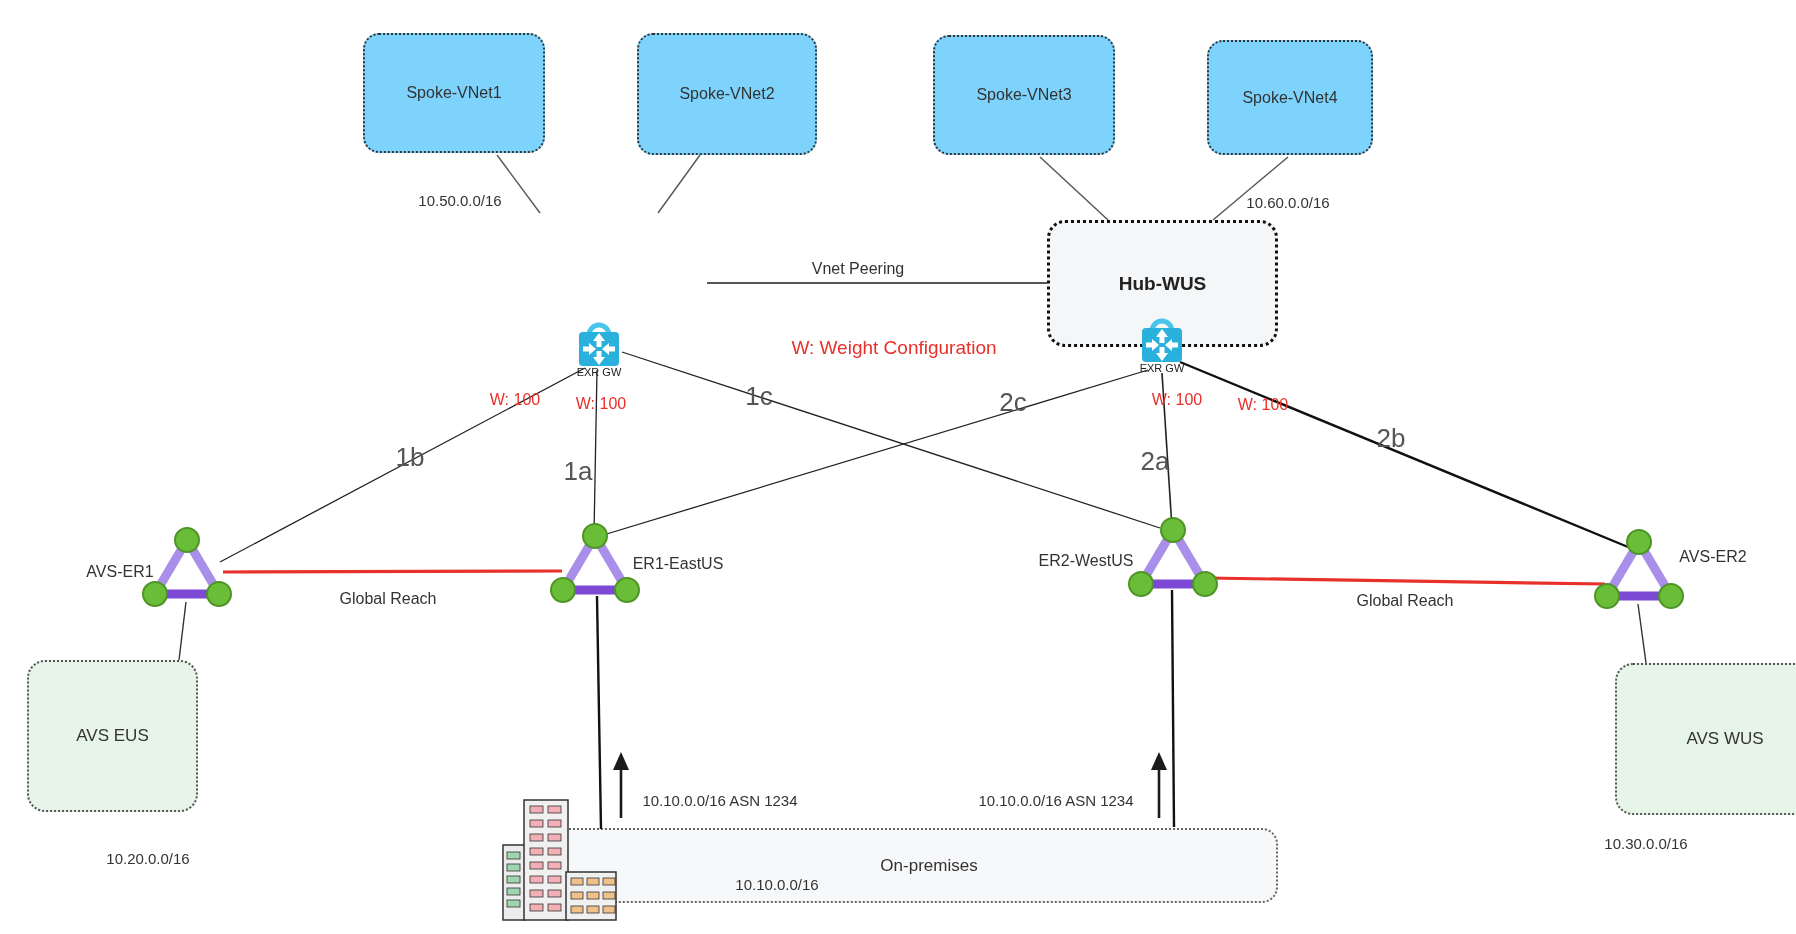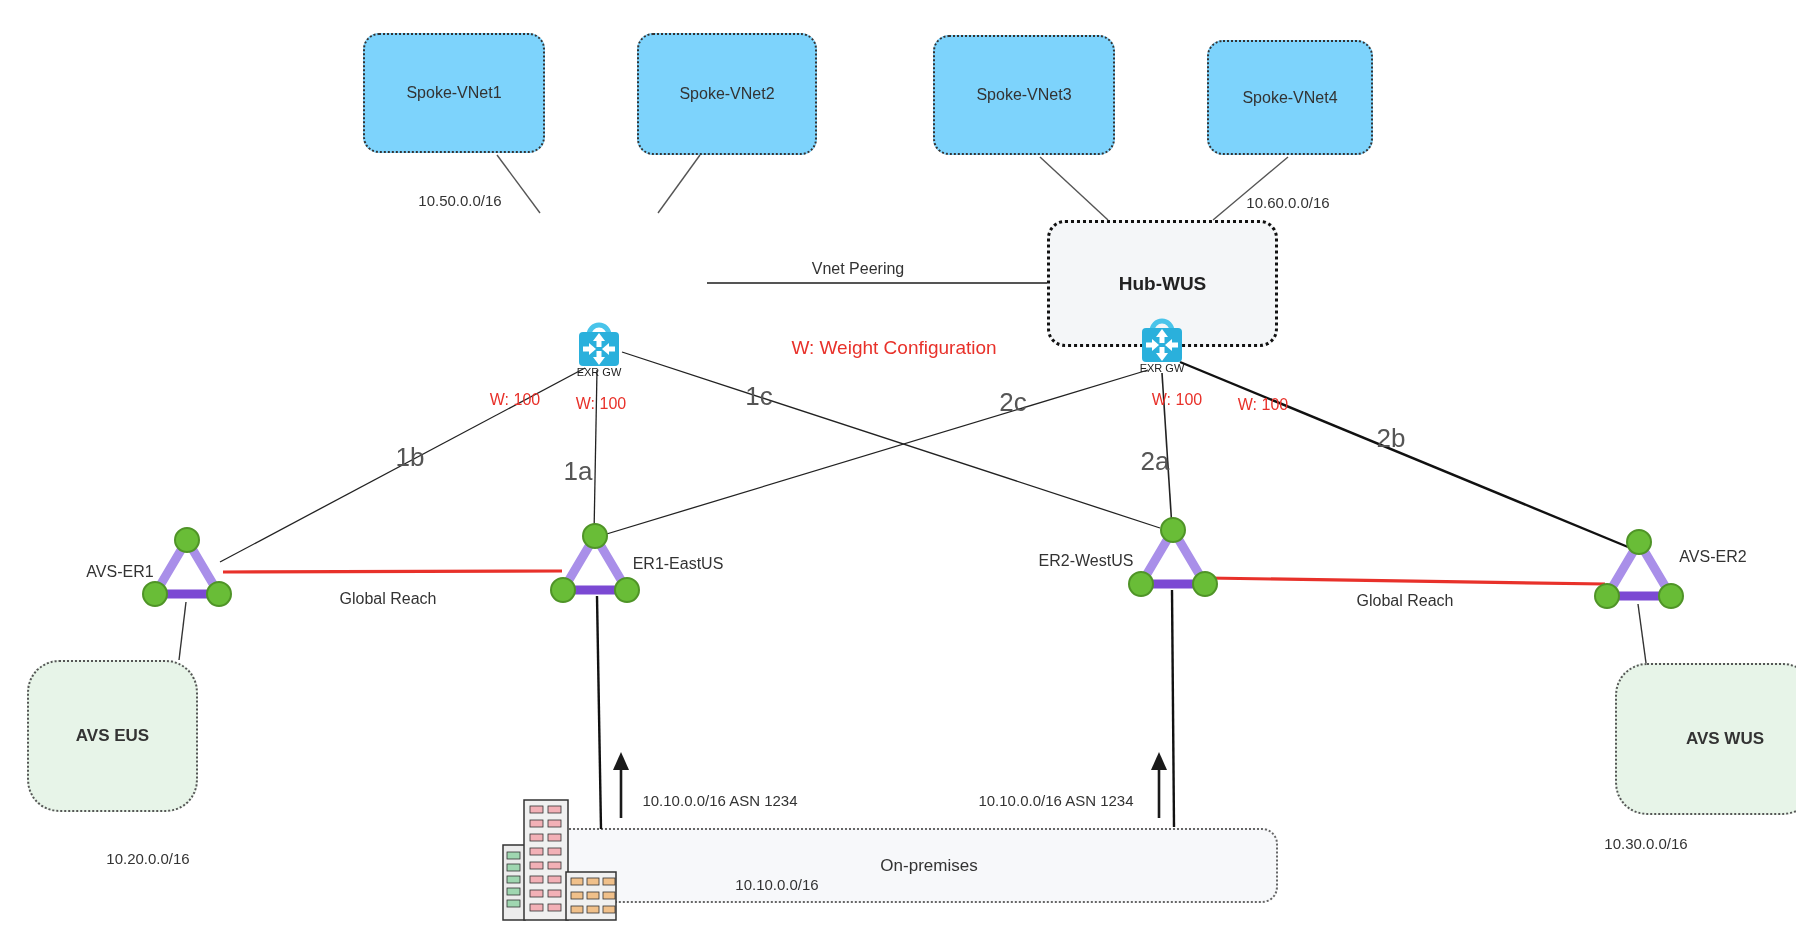--- a/index.html
+++ b/index.html
@@ -3,21 +3,21 @@
 <meta charset="utf-8">
 <style>
   html,body{margin:0;padding:0;background:#fff;}
   #canvas{
     position:relative;width:1796px;height:934px;background:#ffffff;
     font-family:"Liberation Sans", sans-serif;color:#3a3a3a;overflow:hidden;
   }
   .box{position:absolute;box-sizing:border-box;display:flex;align-items:center;justify-content:center;text-align:center;}
   .spoke{background:#7dd3fc;border:2px dotted #333;border-radius:16px;font-size:16px;color:#333;}
   .hub{background:#f4f6f8;border:3px dotted #111;border-radius:18px;font-size:19px;font-weight:600;color:#222;}
-  .avs{background:#e7f4e8;border:2px dotted #555;border-radius:32px;font-size:17px;color:#333;font-weight:bold;}
+  .avs{background:#e7f4e8;border:2px dotted #555;border-radius:18px;font-size:17px;color:#333;}
   .onprem{background:#f7f8fa;border:2px dotted #666;border-radius:16px;}
   .lbl{position:absolute;transform:translate(-50%,-50%);white-space:nowrap;}
   .cidr{font-size:15px;color:#333;}
   .linklbl{font-size:26px;color:#555;}
   .red{color:#e8312a;}
   .w100{font-size:16px;}
   .wnote{font-size:19px;font-weight:500;}
   .nodelbl{font-size:16px;color:#333;}
   .gr{font-size:16px;color:#333;}
   .gwlbl{font-size:11px;color:#222;}

